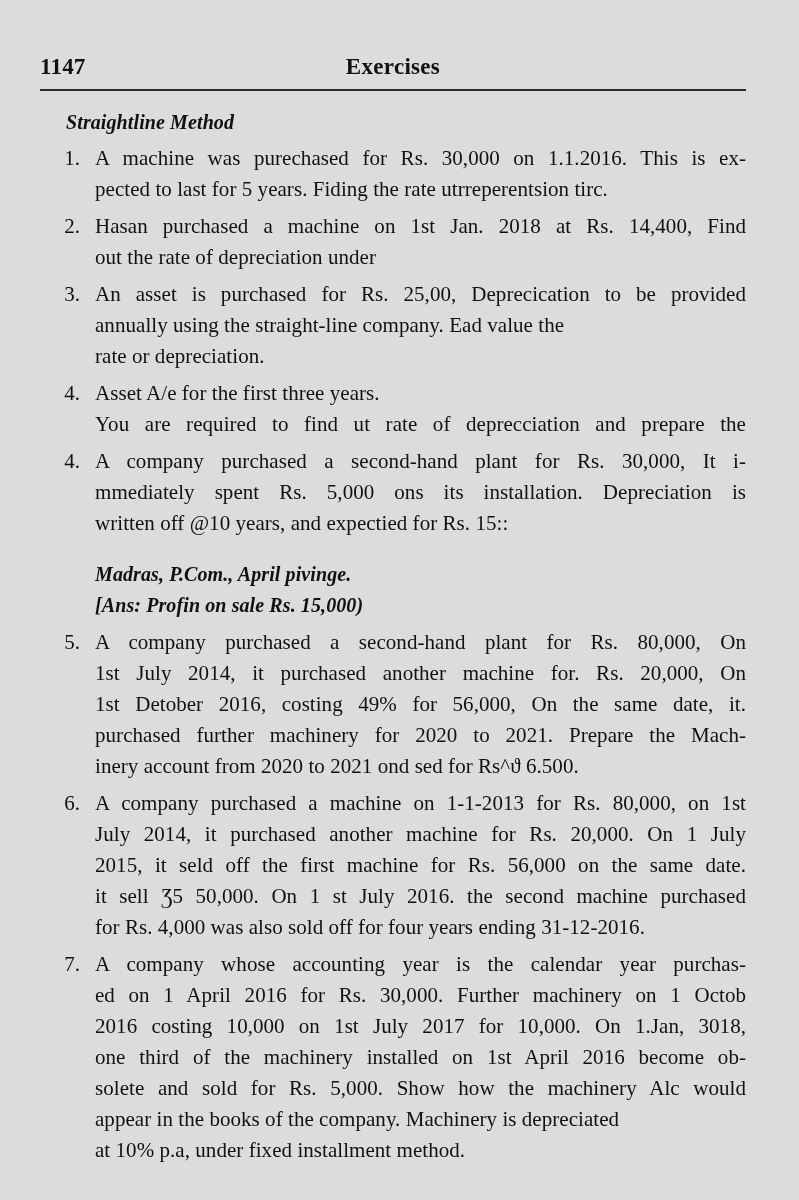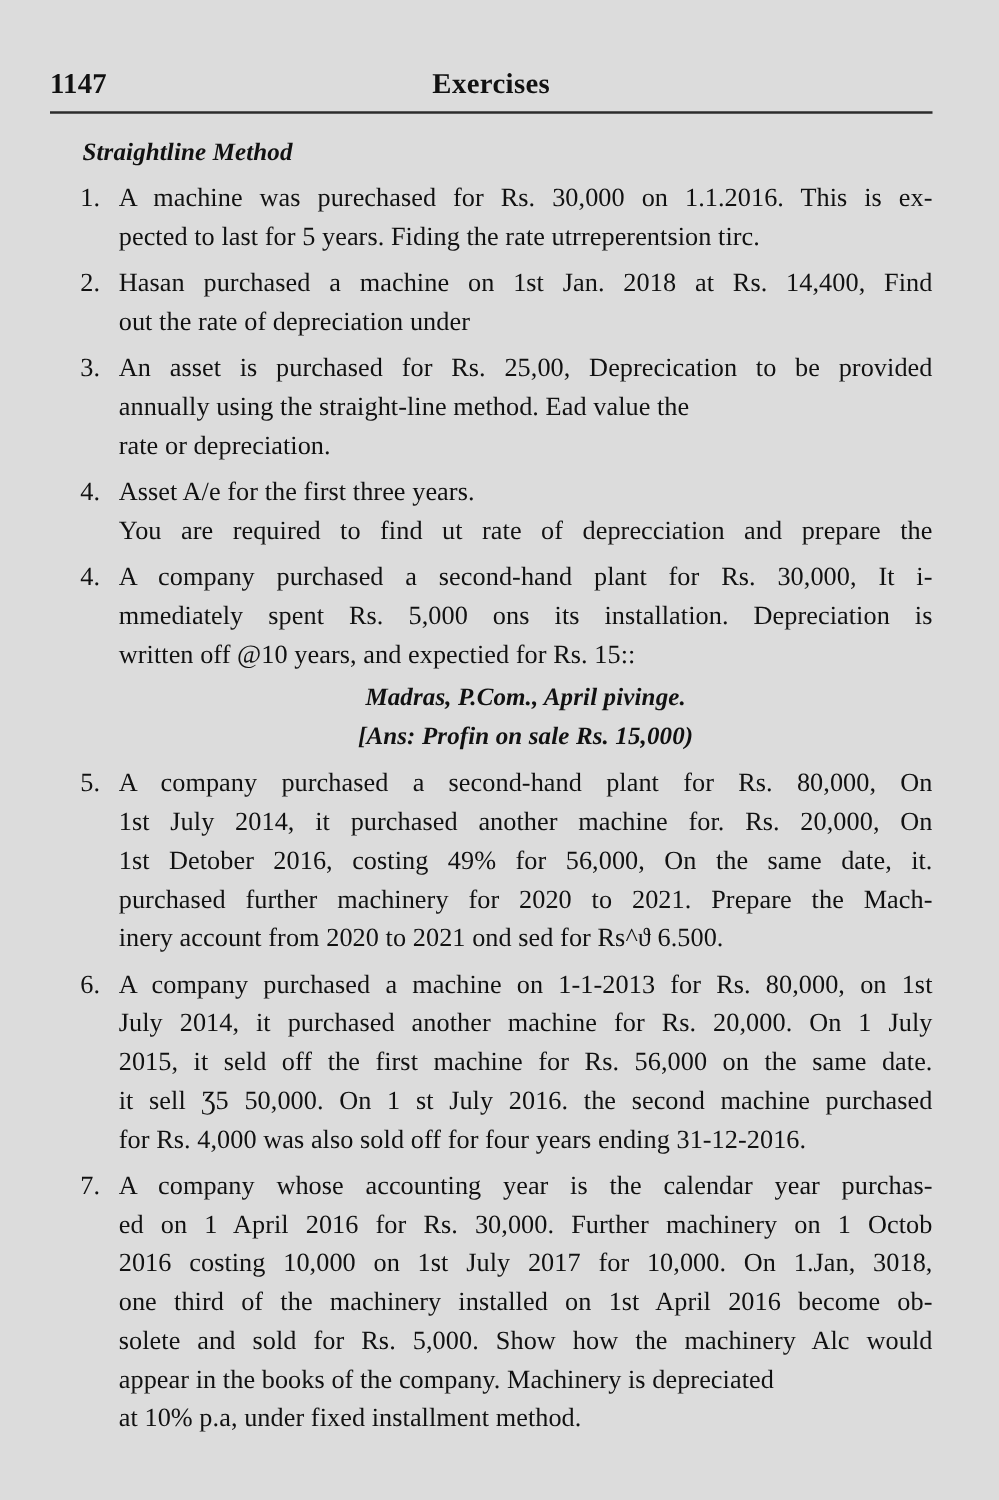--- a/index.html
+++ b/index.html
@@ -114,22 +114,22 @@
     text-align: justify;
     text-align-last: justify;
   }
   .ex-body > .line.flush {
     text-align: left;
     text-align-last: left;
   }
 
   
   .attrib {
-    margin: 4px 0 2px 0;
-    text-align: center;
+    margin: 20px 0 2px 0;
+    text-align: left;
     font-size: 20px;
     font-weight: 700;
     font-style: italic;
     line-height: 31px;
     letter-spacing: 0.1px;
   }
   .attrib .aline { display: block; }
 </style>
 </head>
 <body>
@@ -161,21 +161,21 @@
         <div class="ex-body">
           <span class="line just">Hasan purchased a machine on 1st Jan. 2018 at Rs. 14,400, Find</span>
           <span class="line flush">out the rate of depreciation under</span>
         </div>
       </li>
 
       <li class="ex-item">
         <span class="ex-num">3.</span>
         <div class="ex-body">
           <span class="line just">An asset is purchased for Rs. 25,00, Deprecication to be provided</span>
-          <span class="line flush">annually using the straight-line method. Ead value the</span>
+          <span class="line flush">annually using the straight-line company. Ead value the</span>
           <span class="line flush">rate or depreciation.</span>
         </div>
       </li>
 
       <li class="ex-item">
         <span class="ex-num">4.</span>
         <div class="ex-body">
           <span class="line flush">Asset A/e for the first three years.</span>
           <span class="line just">You are required to find ut rate of deprecciation and prepare the</span>
         </div>

